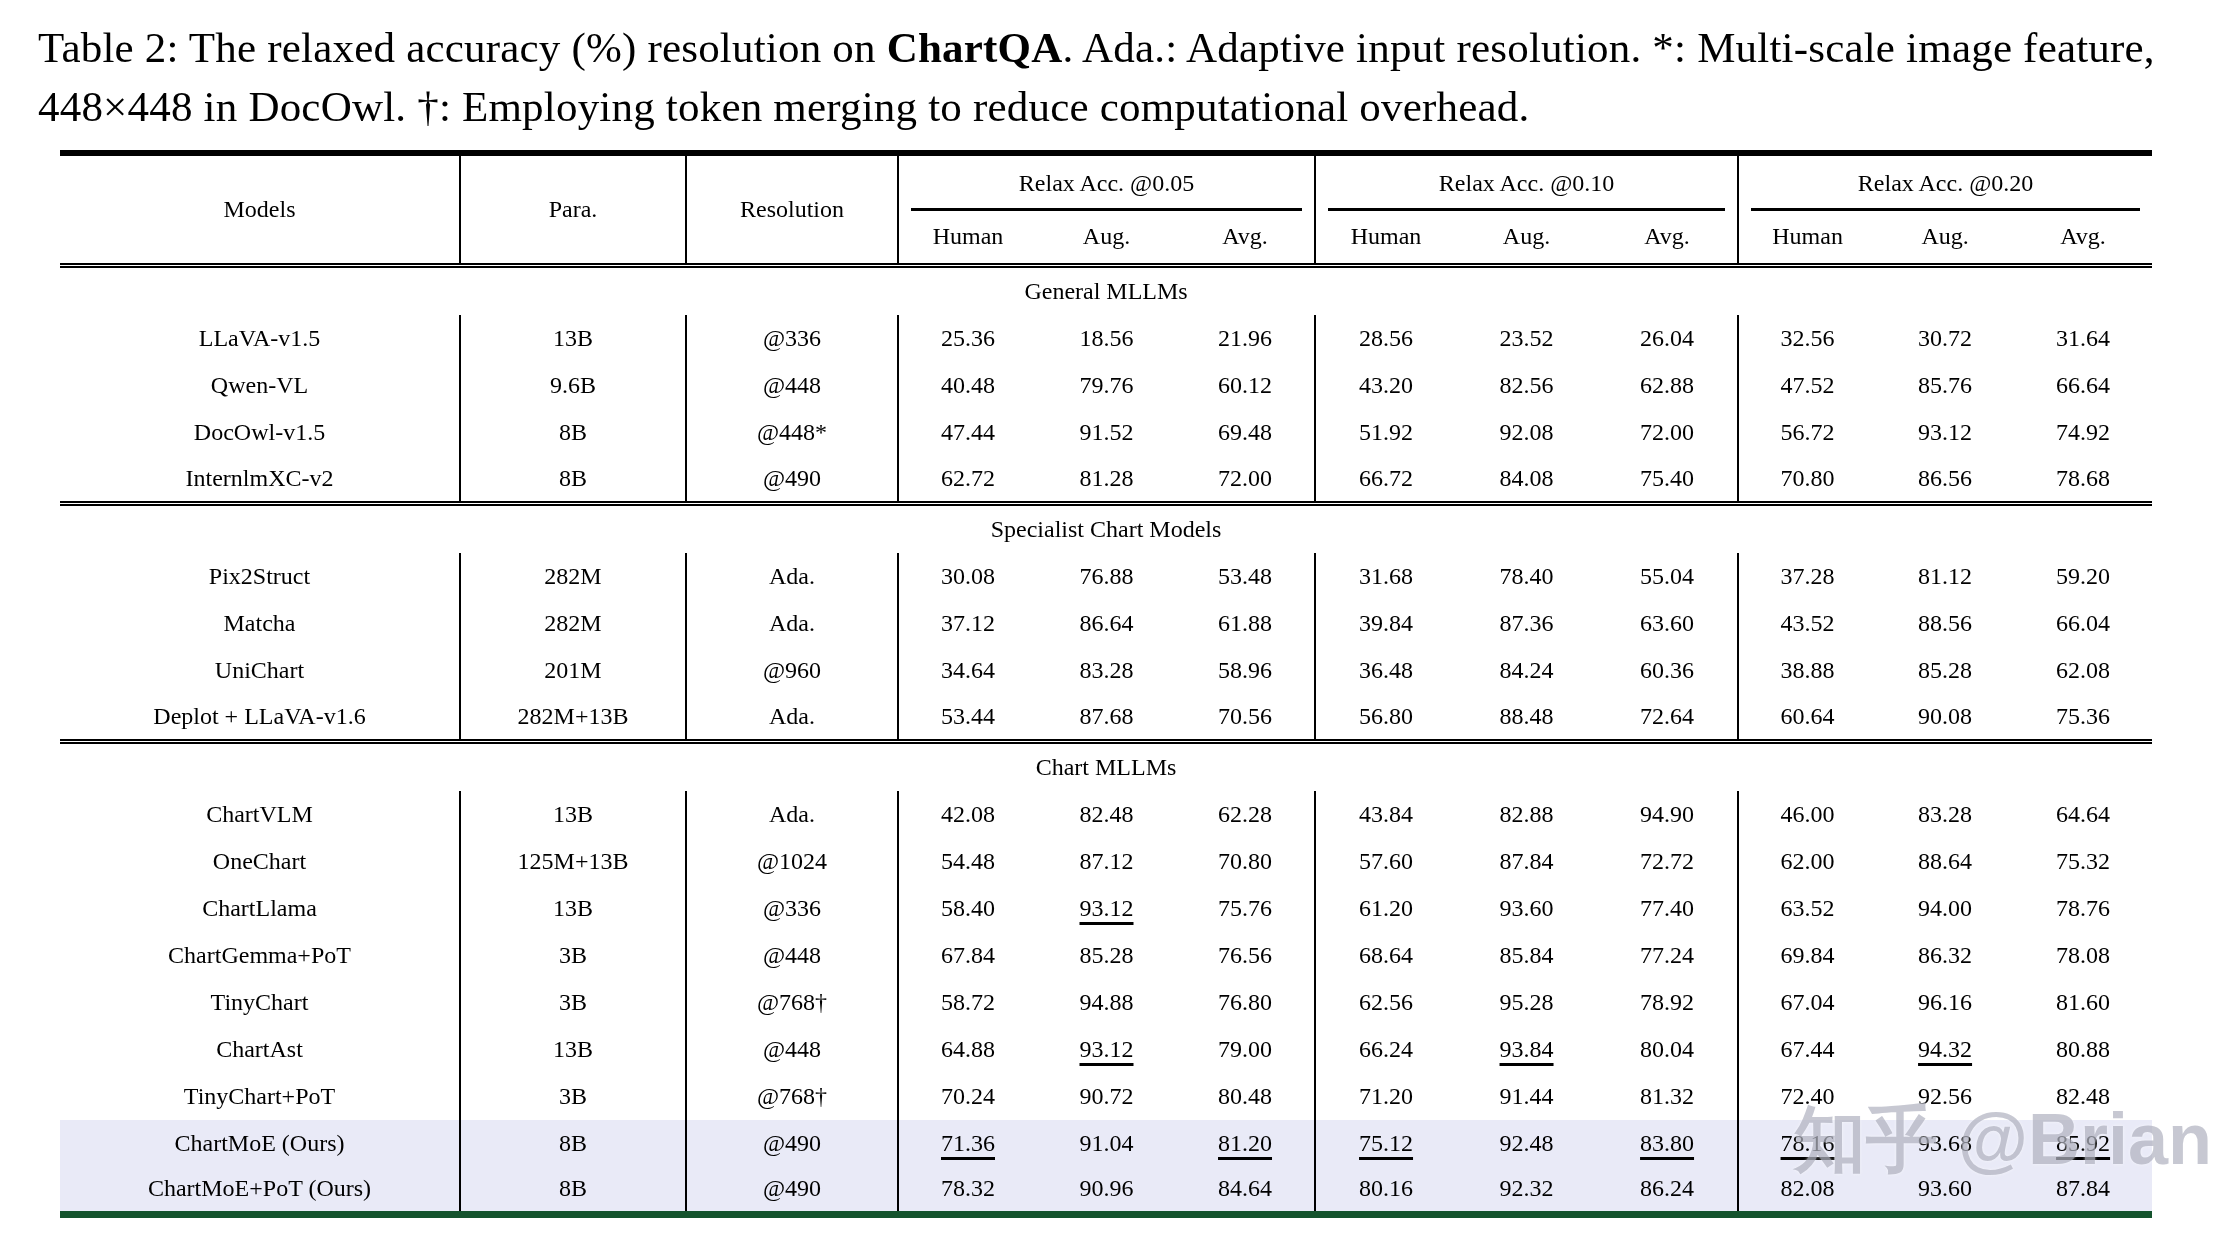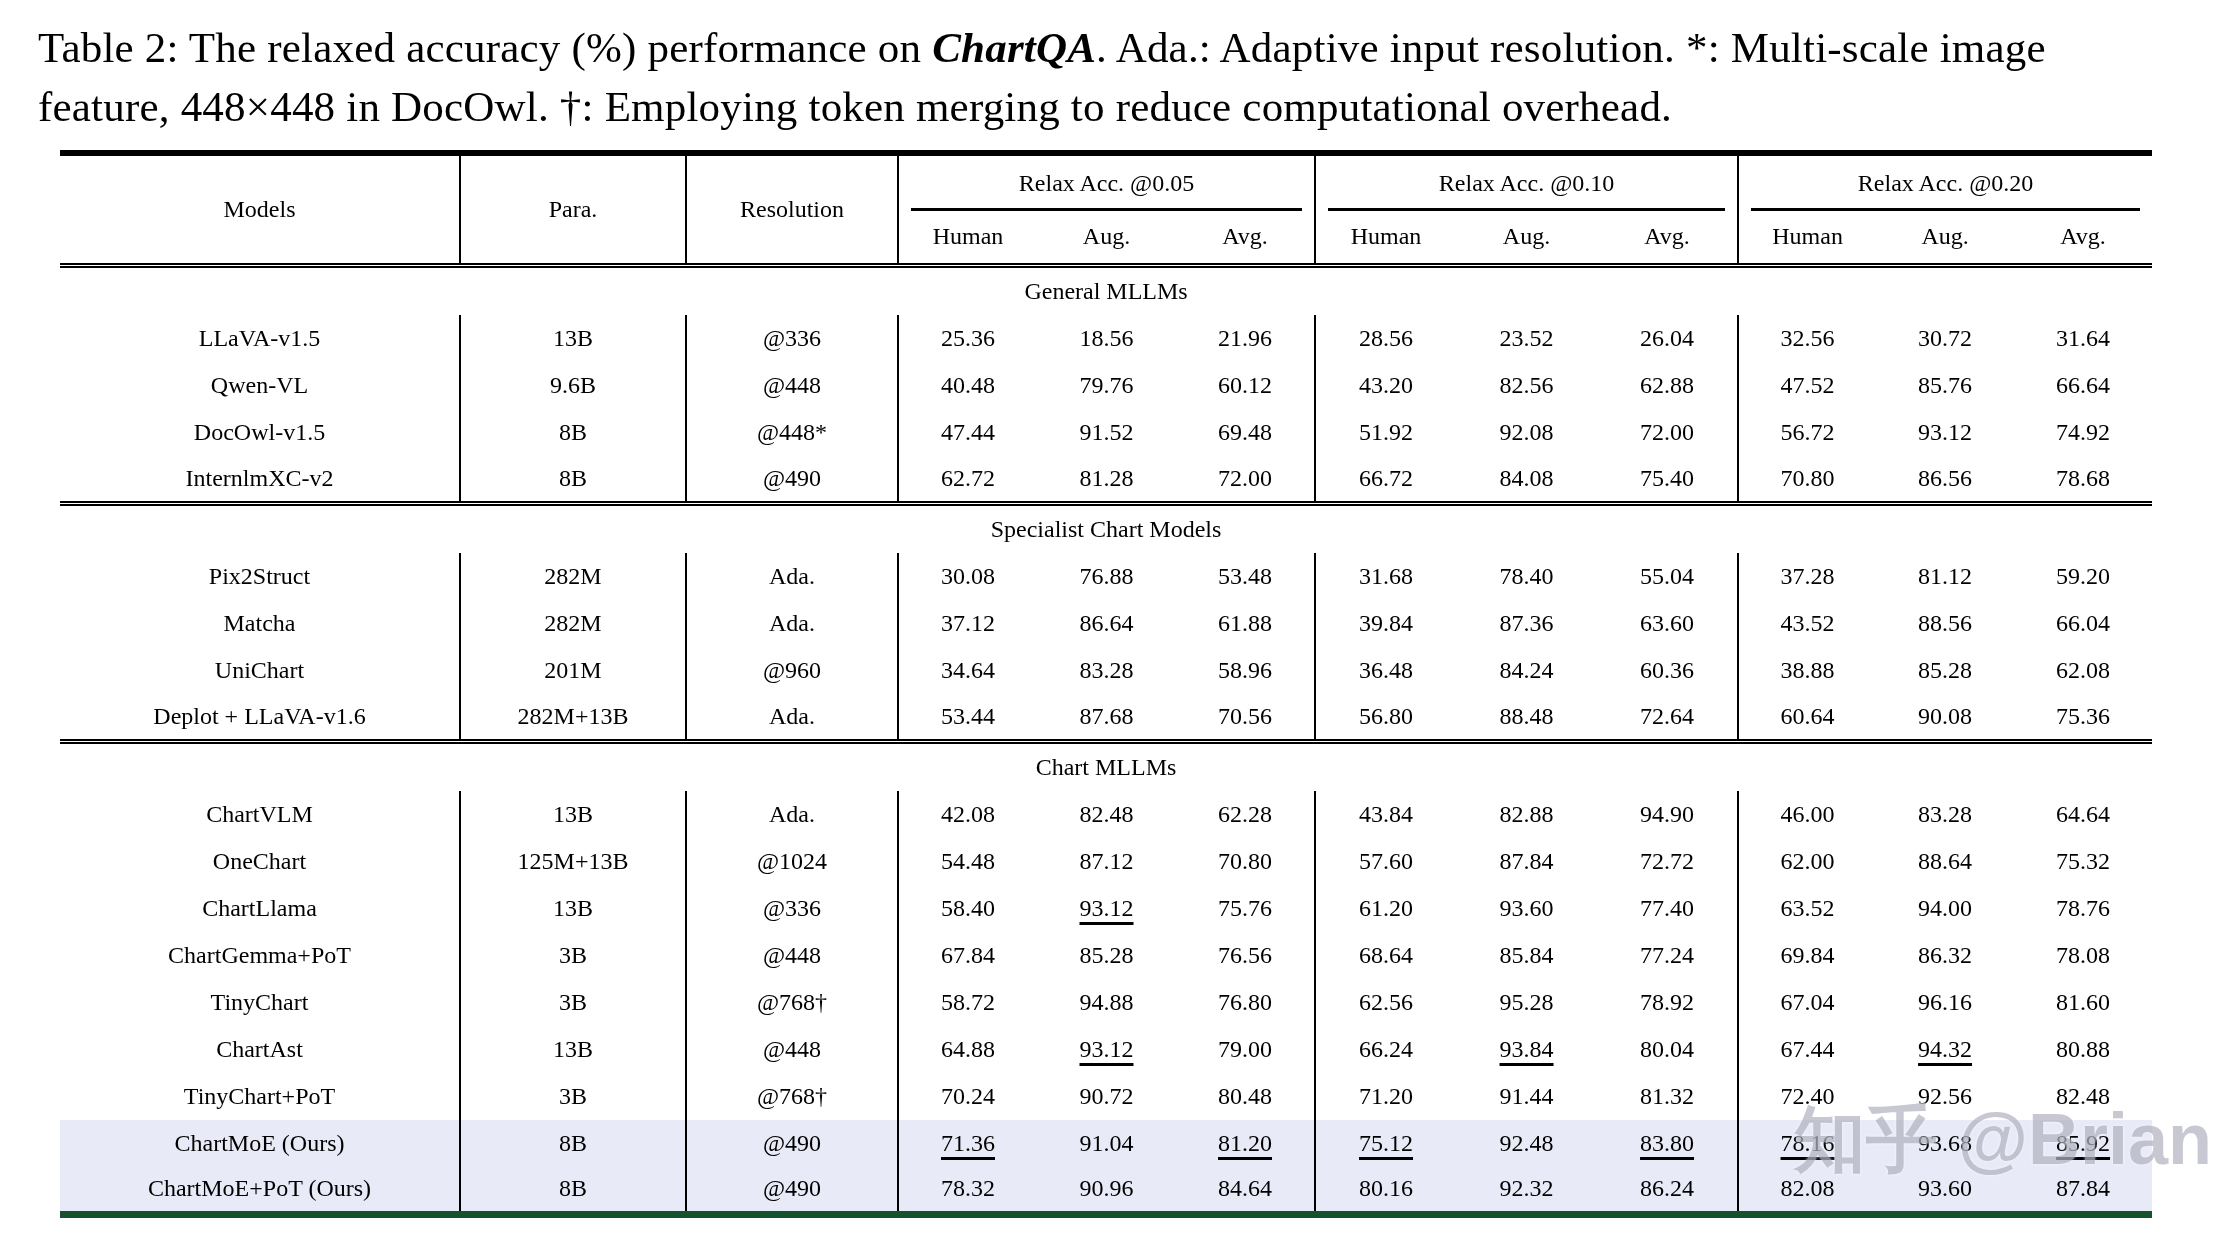--- a/index.html
+++ b/index.html
@@ -9,21 +9,21 @@
     background: #ffffff; color: #000;
     position: relative; overflow: hidden;
     font-family: "Liberation Serif", "DejaVu Serif", serif;
   }
 
   
   .caption {
     position: absolute; left: 38px; top: 18px; width: 2142px;
     font-size: 43px; line-height: 1.38; letter-spacing: 0.2px;
   }
-  .caption .emph { font-weight: bold; font-style: italic; }
+  .caption .emph { font-weight: bold; }
 
   
   table.results {
     position: absolute; left: 60px; top: 150px; width: 2092px;
     border-collapse: collapse; table-layout: fixed;
     font-size: 24px;
     border-top: 6px solid #000;
   }
   table.results th, table.results td {
     padding: 0; text-align: center; vertical-align: middle;
@@ -53,21 +53,21 @@
     font-size: 72px; font-weight: bold;
     color: var(--wm, #b2b4c1); opacity: 0.72;
     text-shadow: 0 0 3px rgba(255,255,255,0.9);
     pointer-events: none; white-space: nowrap;
   }
 </style>
 </head>
 <body>
 
 <div class="caption">
-  <span>Table 2: The relaxed accuracy (%) performance on </span><span class="emph">ChartQA</span><span>. Ada.: Adaptive input resolution. *: Multi-scale image feature, 448×448 in DocOwl. †: Employing token merging to reduce computational overhead.</span>
+  <span>Table 2: The relaxed accuracy (%) resolution on </span><span class="emph">ChartQA</span><span>. Ada.: Adaptive input resolution. *: Multi-scale image feature, 448×448 in DocOwl. †: Employing token merging to reduce computational overhead.</span>
 </div>
 
 <table class="results">
   <colgroup>
     <col style="width:400px">
       <col style="width:226px">
       <col style="width:212px">
     <col style="width:139px">
       <col style="width:139px">
       <col style="width:139px">

